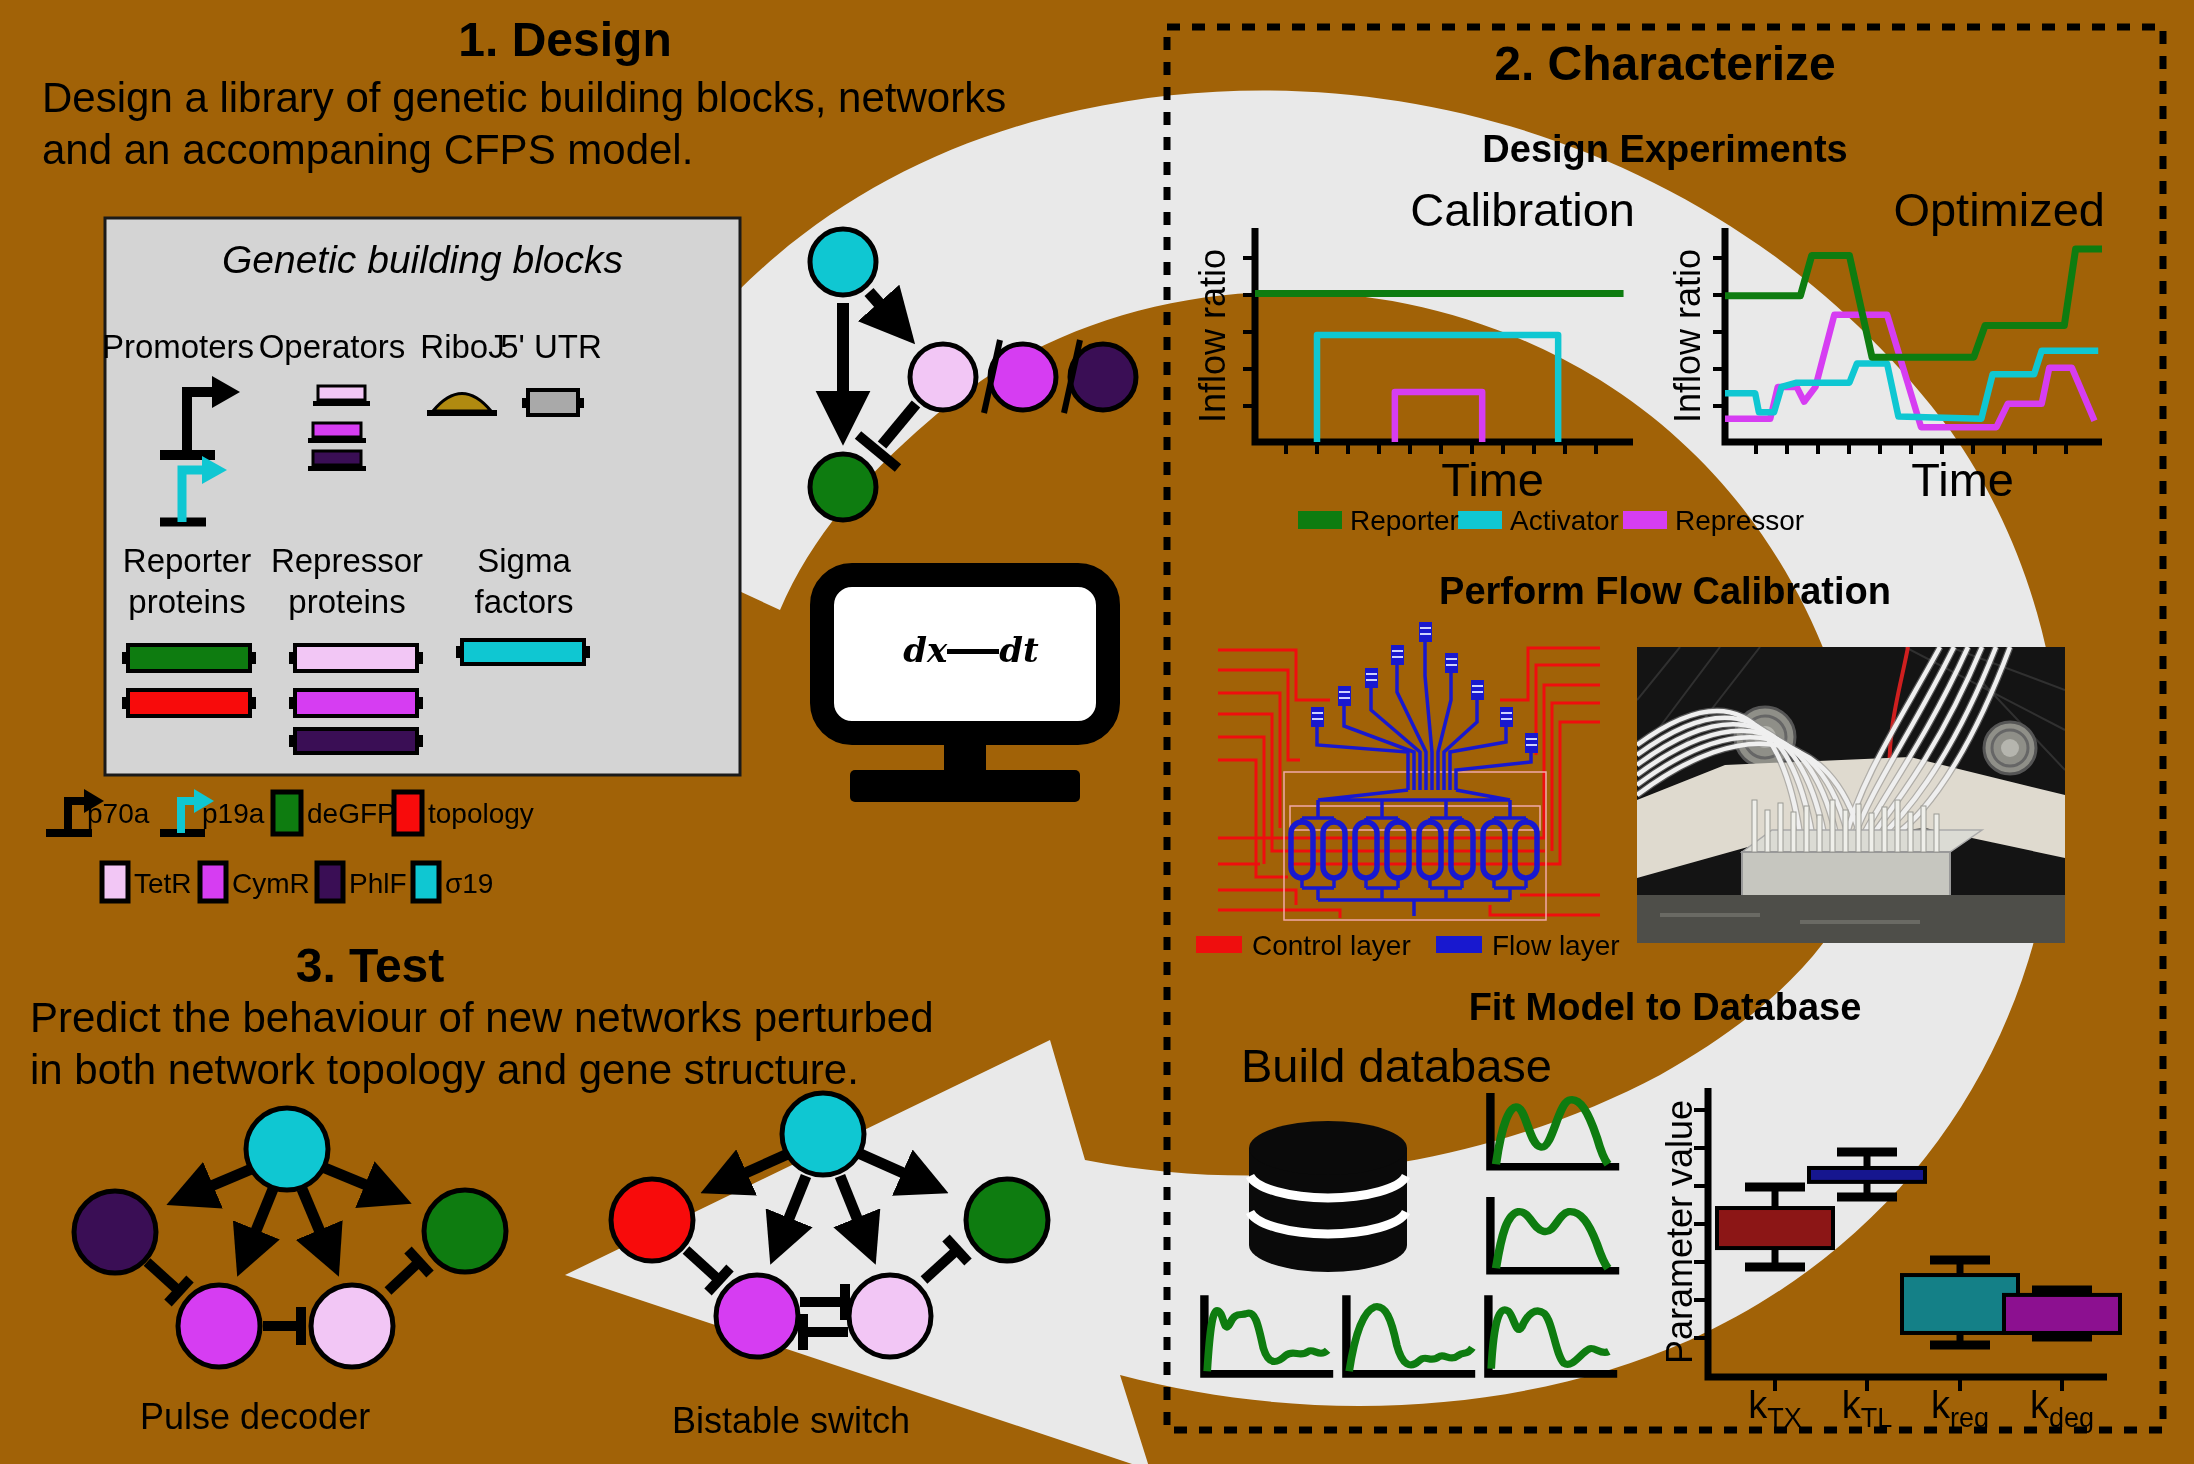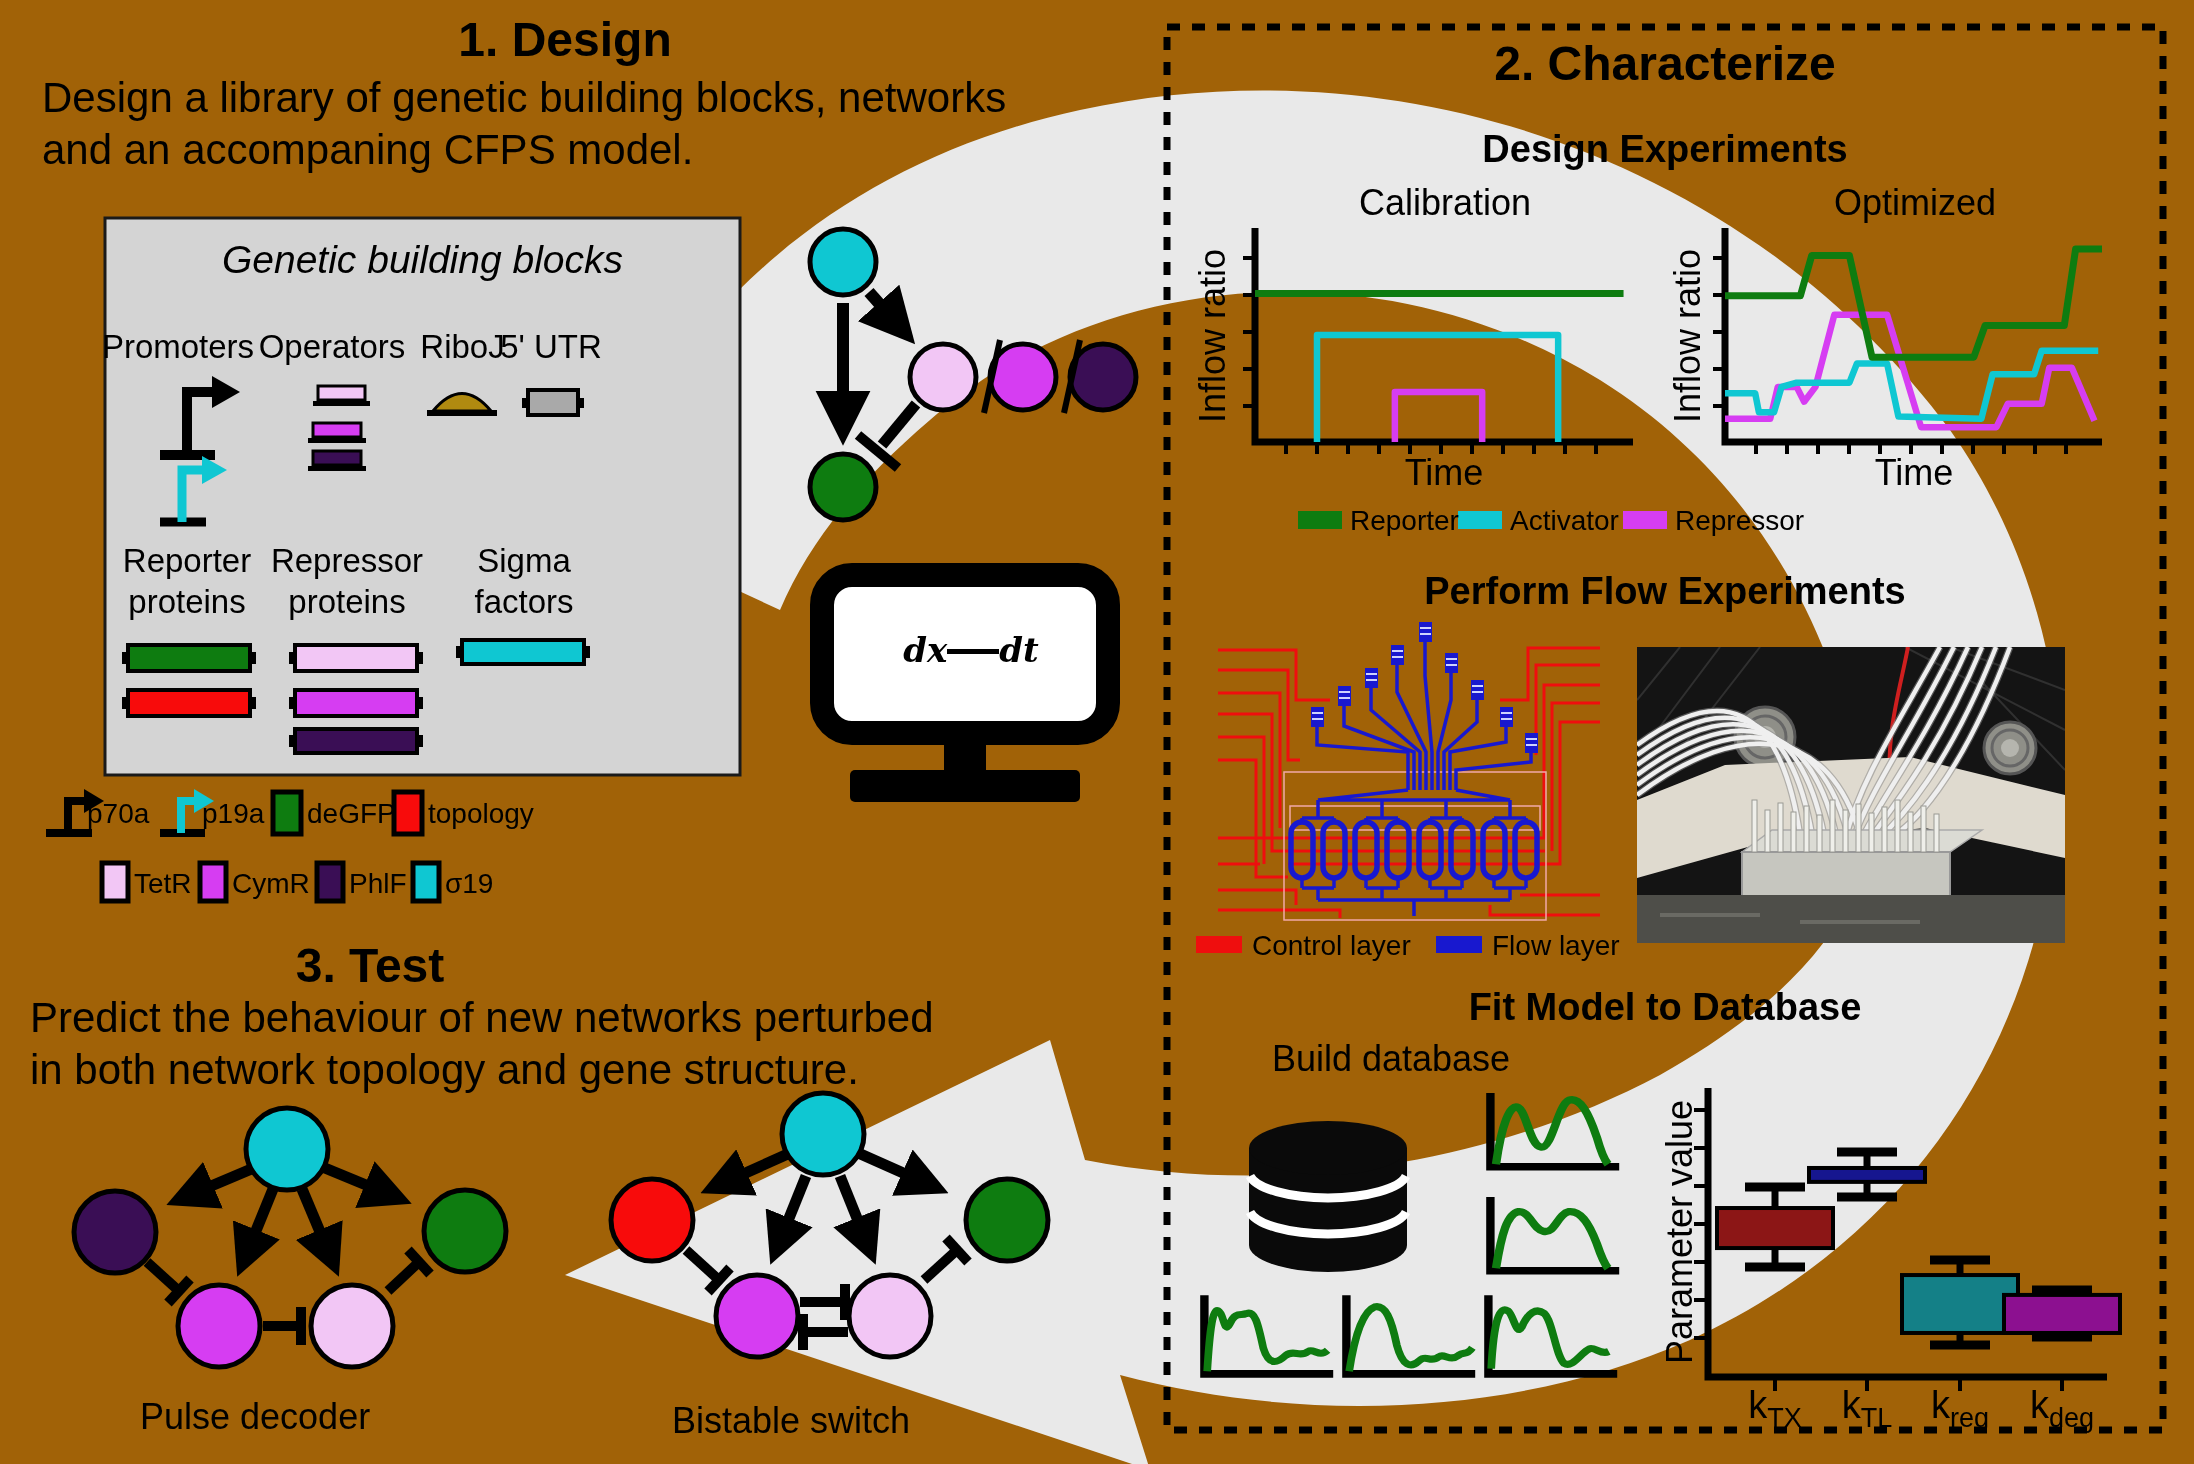--- a/index.html
+++ b/index.html
@@ -7,21 +7,21 @@
           font-family:"Liberation Sans", sans-serif;color:#000;}
   #canvas svg.layer{position:absolute;left:0;top:0;}
   .t{position:absolute;white-space:nowrap;}
   .h1{font-size:48px;font-weight:bold;text-align:center;}
   .h2{font-size:38px;font-weight:bold;text-align:center;}
   .body{font-size:42px;}
   .boxtitle{font-size:39px;font-style:italic;text-align:center;}
   .collab{font-size:33px;text-align:center;}
   .grplab{font-size:33px;text-align:center;line-height:1.25;}
   .leg{font-size:28px;}
-  .ctitle{font-size:36px;text-align:center;}
+  .ctitle{font-size:47px;text-align:right;}
   .cap{font-size:36px;}
   .vlabel{position:absolute;transform:translate(-50%,-50%) rotate(-90deg);font-size:36px;white-space:nowrap;}
   .klabel{position:absolute;top:1384px;width:120px;text-align:center;font-size:38px;}
   .klabel sub{font-size:27px;}
   .equation{position:absolute;left:836px;top:588px;width:270px;height:126px;display:flex;align-items:center;
             justify-content:center;gap:10px;font-family:"DejaVu Serif", serif;font-style:italic;font-weight:600;}
   .frac{display:flex;align-items:center;font-size:34px;line-height:1.05;}
   .frac .bar{width:52px;border-top:5px solid #000;margin:2px 0;}
   .rhs{font-size:38px;}
 </style>
@@ -456,21 +456,21 @@
 <div class="t ctitle" style="left:1725px;top:182px;width:380px;">Optimized</div>
 <div class="vlabel" style="left:1213px;top:336px;">Inflow ratio</div>
 <div class="vlabel" style="left:1688px;top:336px;">Inflow ratio</div>
 <div class="t ctitle" style="left:1344px;top:452px;width:200px;">Time</div>
 <div class="t ctitle" style="left:1814px;top:452px;width:200px;">Time</div>
 
 <div class="t leg" style="left:1350px;top:505px;">Reporter</div>
 <div class="t leg" style="left:1510px;top:505px;">Activator</div>
 <div class="t leg" style="left:1675px;top:505px;">Repressor</div>
 
-<div class="t h2" style="left:1167px;top:570px;width:996px;">Perform Flow Experiments</div>
+<div class="t h2" style="left:1167px;top:570px;width:996px;">Perform Flow Calibration</div>
 <div class="t leg" style="left:1252px;top:930px;">Control layer</div>
 <div class="t leg" style="left:1492px;top:930px;">Flow layer</div>
 
 <div class="t h2" style="left:1167px;top:986px;width:996px;">Fit Model to Database</div>
 <div class="t ctitle" style="left:1241px;top:1038px;width:300px;">Build database</div>
 <div class="vlabel" style="left:1680px;top:1232px;">Parameter value</div>
 
 <div class="klabel" style="left:1715px;"><span>k</span><sub>TX</sub></div>
 <div class="klabel" style="left:1807px;"><span>k</span><sub>TL</sub></div>
 <div class="klabel" style="left:1900px;"><span>k</span><sub>reg</sub></div>

